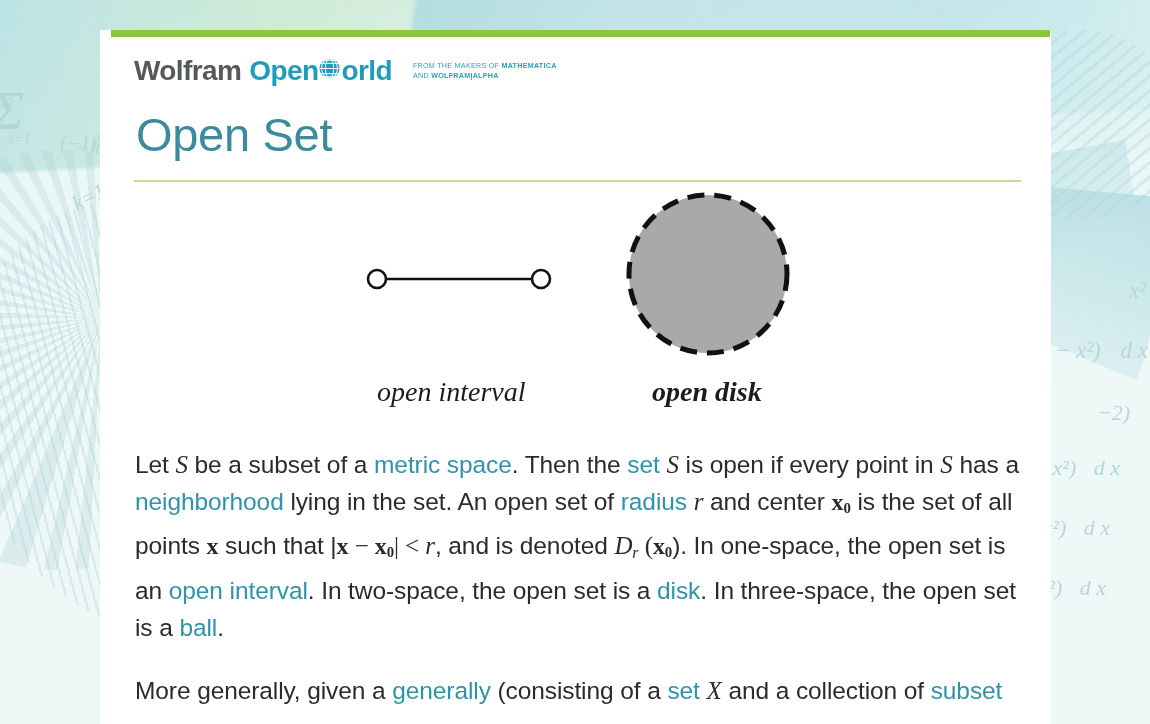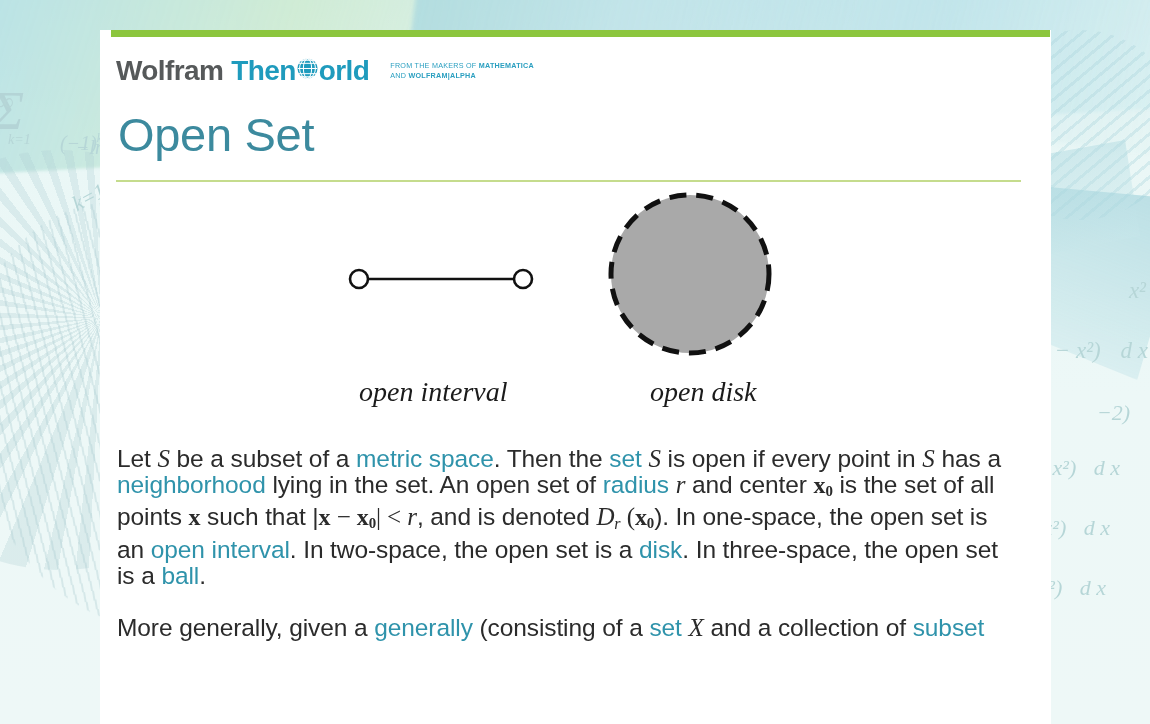--- a/index.html
+++ b/index.html
@@ -113,21 +113,21 @@
     height: 694px;
     background: #ffffff;
     box-shadow: 0 0 0 0 rgba(0,0,0,0);
   }
   .card-topbar {
     height: 7px;
     background: #8cc63e;
     margin: 0 1px 0 11px;
   }
   .card-inner {
-    padding: 0 30px 0 16px;
+    padding: 0 30px 0 34px;
   }
 
   
   .logo-row {
     display: flex;
     align-items: flex-start;
     padding-top: 20px;
     height: 34px;
   }
   .logo-wolfram {
@@ -192,26 +192,26 @@
     top: 0px;
   }
   .fig-caption {
     position: absolute;
     font-family: "Liberation Serif", serif;
     font-style: italic;
     font-size: 28px;
     color: #1b1b1b;
   }
   .cap-interval { left: 243px; top: 190px; }
-  .cap-disk     { left: 534px; top: 190px; }
+  .cap-disk     { left: 518px; top: 190px; font-weight: bold; }
 
   
   .body-text {
     font-size: 24.5px;
-    line-height: 26px;
+    line-height: 37px;
     color: #2b2b2b;
     margin: 0 0 0 1px;
     letter-spacing: -0.1px;
   }
   .body-text + .body-text { margin-top: 26px; }
   .lnk { color: #2f93ab; }
   .mi {
     font-family: "Liberation Serif", serif;
     font-style: italic;
     font-size: 25px;
@@ -284,21 +284,21 @@
 </div>
 
 <div class="card">
   <div class="card-topbar"></div>
 
   <div class="card-inner">
 
     <div class="logo-row">
       <span class="logo-wolfram">Wolfram</span>
       <span class="logo-math">
-        <span>Then</span>
+        <span>Open</span>
         <span class="globe-icon">
           <svg width="23" height="23" viewBox="0 0 24 24">
             <circle cx="12" cy="12" r="10.5" fill="#1f9bbd"></circle>
             <g stroke="#ffffff" stroke-width="1.05" fill="none">
               <ellipse cx="12" cy="12" rx="4.3" ry="10.2"></ellipse>
               <ellipse cx="12" cy="12" rx="8.3" ry="10.4"></ellipse>
               <line x1="1.7" y1="12" x2="22.3" y2="12"></line>
               <path d="M3.0 6.6 H21.0"></path>
               <path d="M3.0 17.4 H21.0"></path>
               <path d="M5.0 3.4 H19.0"></path>

